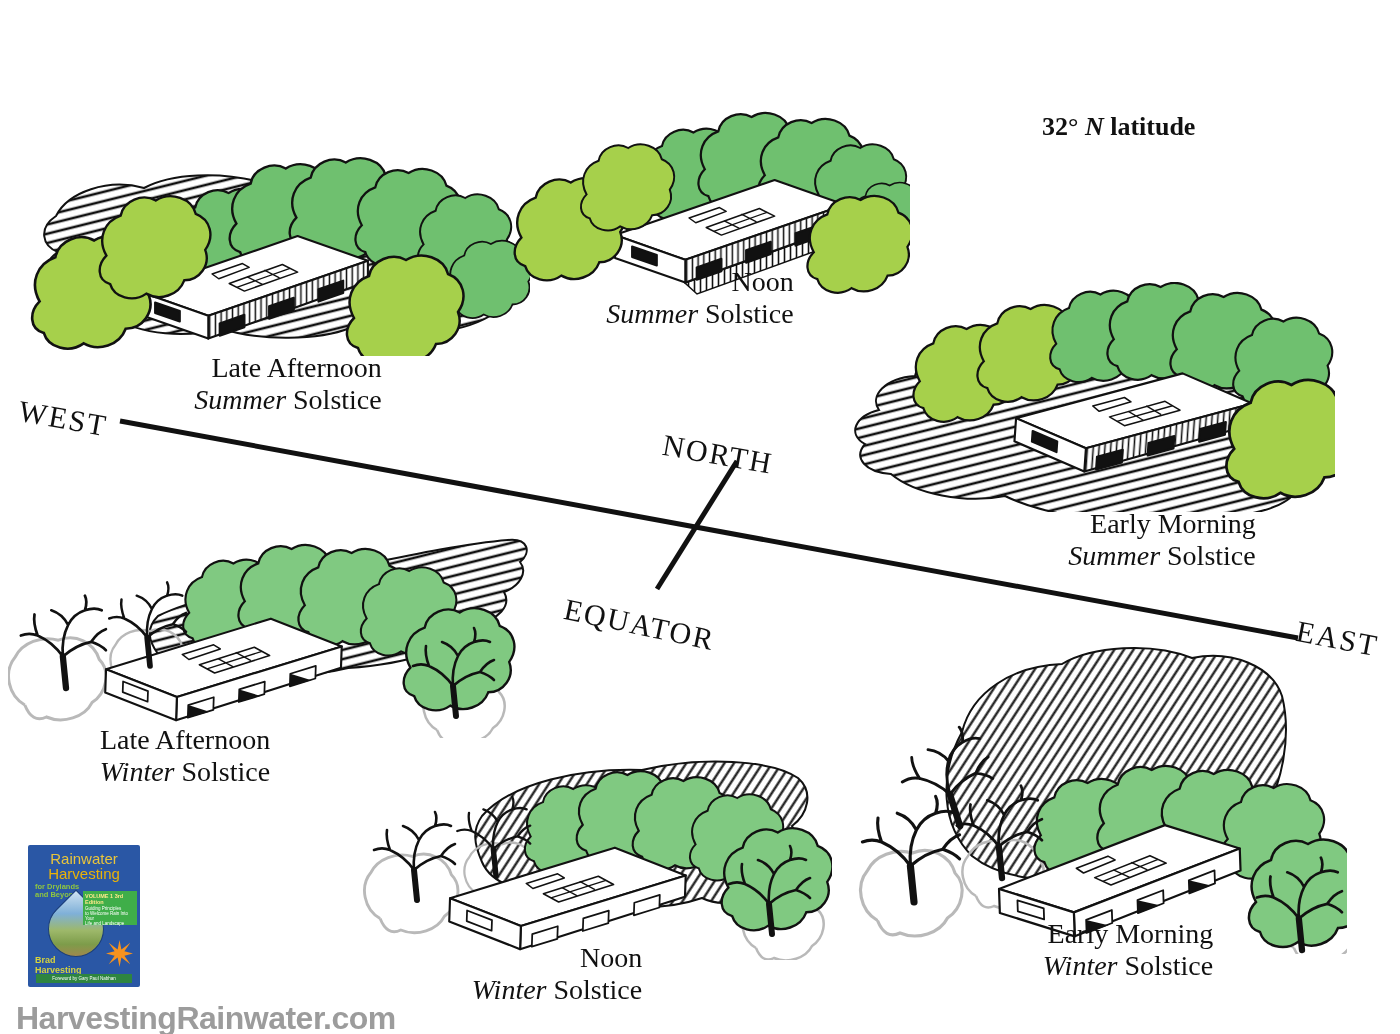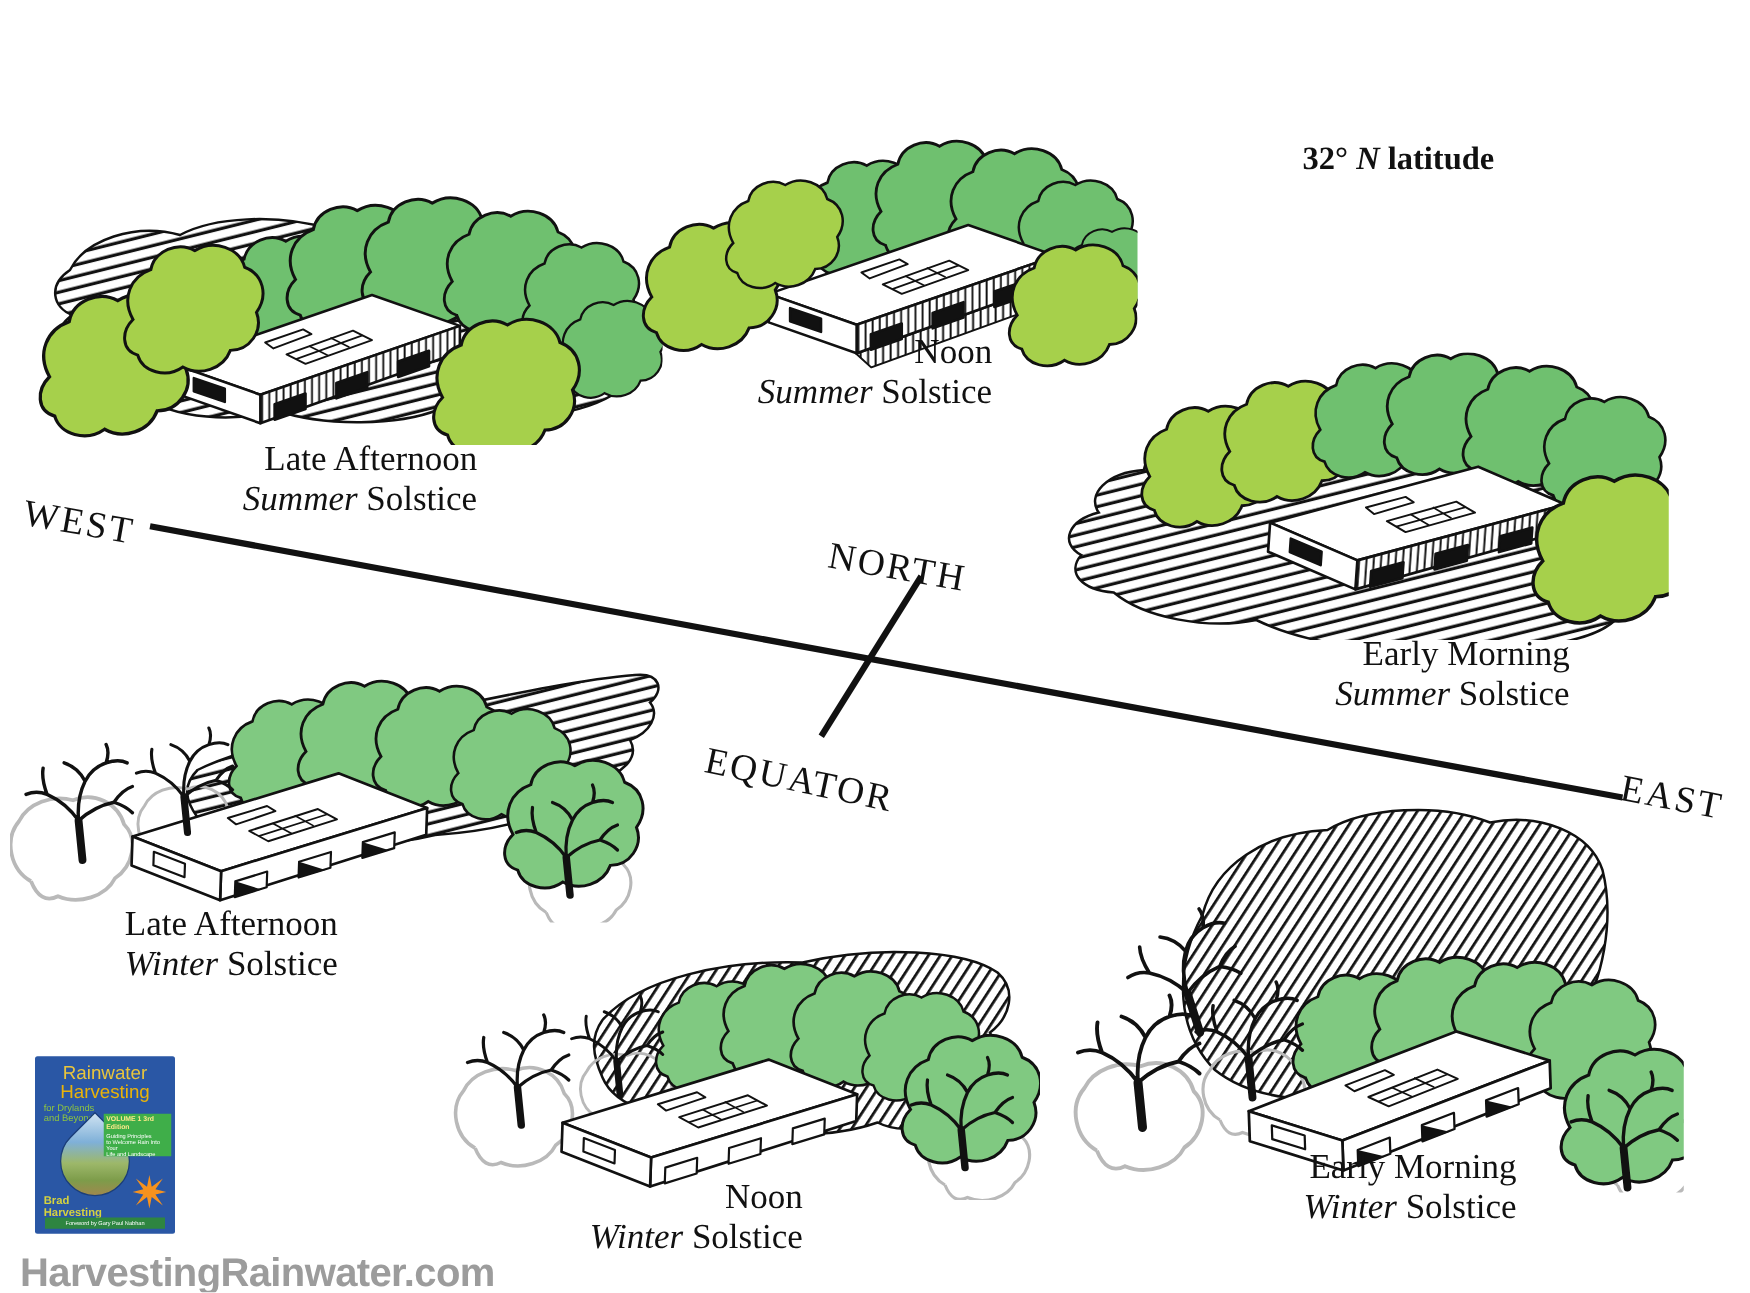--- a/index.html
+++ b/index.html
@@ -15,21 +15,21 @@
   .lat-title .ital{font-style:italic;}
   .site{position:absolute;left:16px;top:984px;font-family:"Liberation Sans",sans-serif;
         font-weight:bold;font-size:32px;color:var(--site-gray,#9c9c9c);letter-spacing:-0.5px;margin-top:16px;}
   
   .book{position:absolute;left:28px;top:845px;width:112px;height:142px;
         background:var(--book-blue,#2a57a5);border-radius:2px;overflow:hidden;
         font-family:"Liberation Sans",sans-serif;}
   .book-title{margin-top:6px;text-align:center;font-weight:normal;font-size:15px;line-height:1.0;
               color:var(--book-title-gold,#e9c53c);}
   .book-title .l2{color:#eab308;}
-  .book-sub{position:absolute;left:7px;top:38px;font-size:7.5px;line-height:1.1;font-weight:normal;
+  .book-sub{position:absolute;left:7px;top:38px;font-size:7.5px;line-height:1.1;font-weight:bold;
             color:var(--book-accent-green,#8fc63f);}
   .book-drop{position:absolute;left:20px;top:56px;width:54px;height:54px;
              border-radius:0 50% 50% 50%;transform:rotate(45deg);
              background:linear-gradient(135deg,#cfe3f2 0%,#7fb0d8 30%,#9db86a 52%,#7d9c4a 70%,#a5854e 88%,#5f8a3f 100%);
              border:1px solid #1c3e78;}
   .book-band{position:absolute;right:3px;top:46px;width:50px;height:30px;
              background:var(--book-band-green,#3fae49);padding:2px 2px;line-height:1.15;}
   .book-band .v{font-size:5.5px;font-weight:bold;color:#ffe98a;}
   .book-band .t{font-size:4.5px;color:#fff;}
   .book-author{position:absolute;left:7px;bottom:12px;font-size:9px;font-weight:bold;line-height:1.05;

